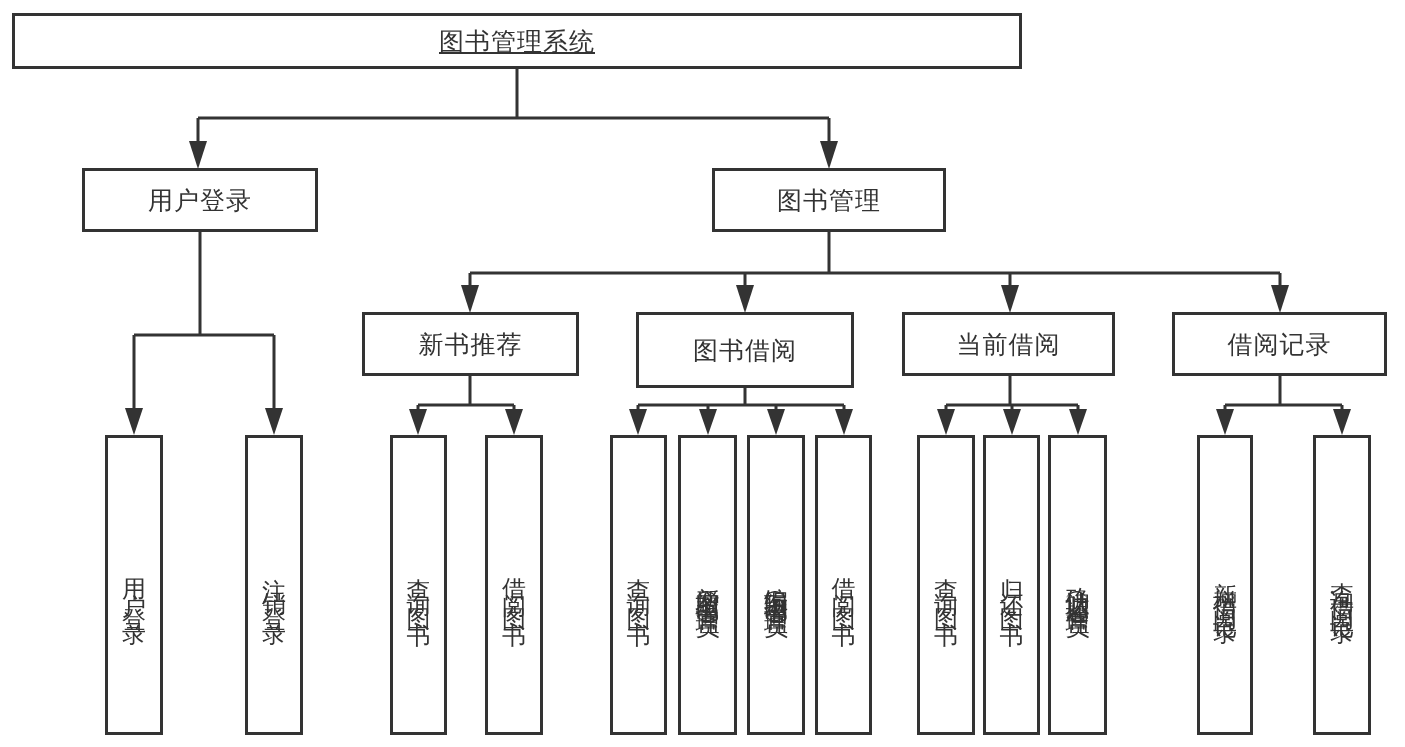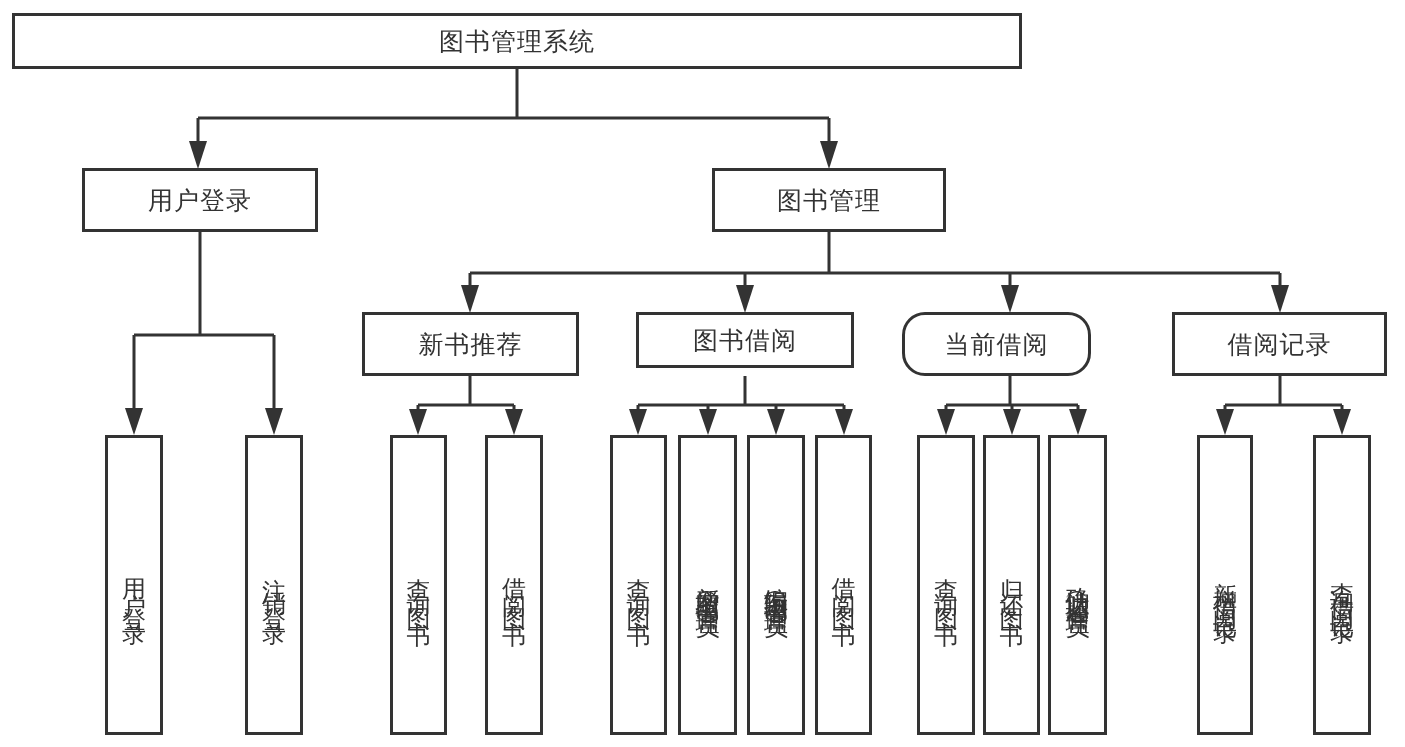--- a/index.html
+++ b/index.html
@@ -93,28 +93,28 @@
       <polygon points="767,409 785,409 776,435"></polygon>
       <polygon points="835,409 853,409 844,435"></polygon>
       <polygon points="937,409 955,409 946,435"></polygon>
       <polygon points="1003,409 1021,409 1012,435"></polygon>
       <polygon points="1069,409 1087,409 1078,435"></polygon>
       <polygon points="1216,409 1234,409 1225,435"></polygon>
       <polygon points="1333,409 1351,409 1342,435"></polygon>
     </g>
   </svg>
 
-  <div class="node hbox" style="left:12px; top:13px; width:1010px; height:56px;">图书管理系统</div>
+  <div class="node hbox" style="left:12px; top:13px; width:1010px; height:56px;text-decoration:underline;">图书管理系统</div>
 
   <div class="node hbox" style="left:82px; top:168px; width:236px; height:64px;">用户登录</div>
   <div class="node hbox" style="left:712px; top:168px; width:234px; height:64px;font-family:Liberation Mono, monospace;">图书管理</div>
 
   <div class="node hbox" style="left:362px; top:312px; width:217px; height:64px;">新书推荐</div>
-  <div class="node hbox" style="left:636px; top:312px; width:218px; height:56px;">图书借阅</div>
-  <div class="node hbox" style="left:902px; top:312px; width:189px; height:64px;border-radius:23px;">当前借阅</div>
+  <div class="node hbox" style="left:636px; top:312px; width:218px; height:76px;">图书借阅</div>
+  <div class="node hbox" style="left:902px; top:312px; width:213px; height:64px;">当前借阅</div>
   <div class="node hbox" style="left:1172px; top:312px; width:215px; height:64px;">借阅记录</div>
 
   <div class="node leaf sp4" style="left:105px; top:435px;">
     <span>用户登录</span>
   </div>
   <div class="node leaf sp4" style="left:245px; top:435px;">
     <span>注销登录</span>
   </div>
 
   <div class="node leaf sp4" style="left:390px; top:435px; width:57px;">

